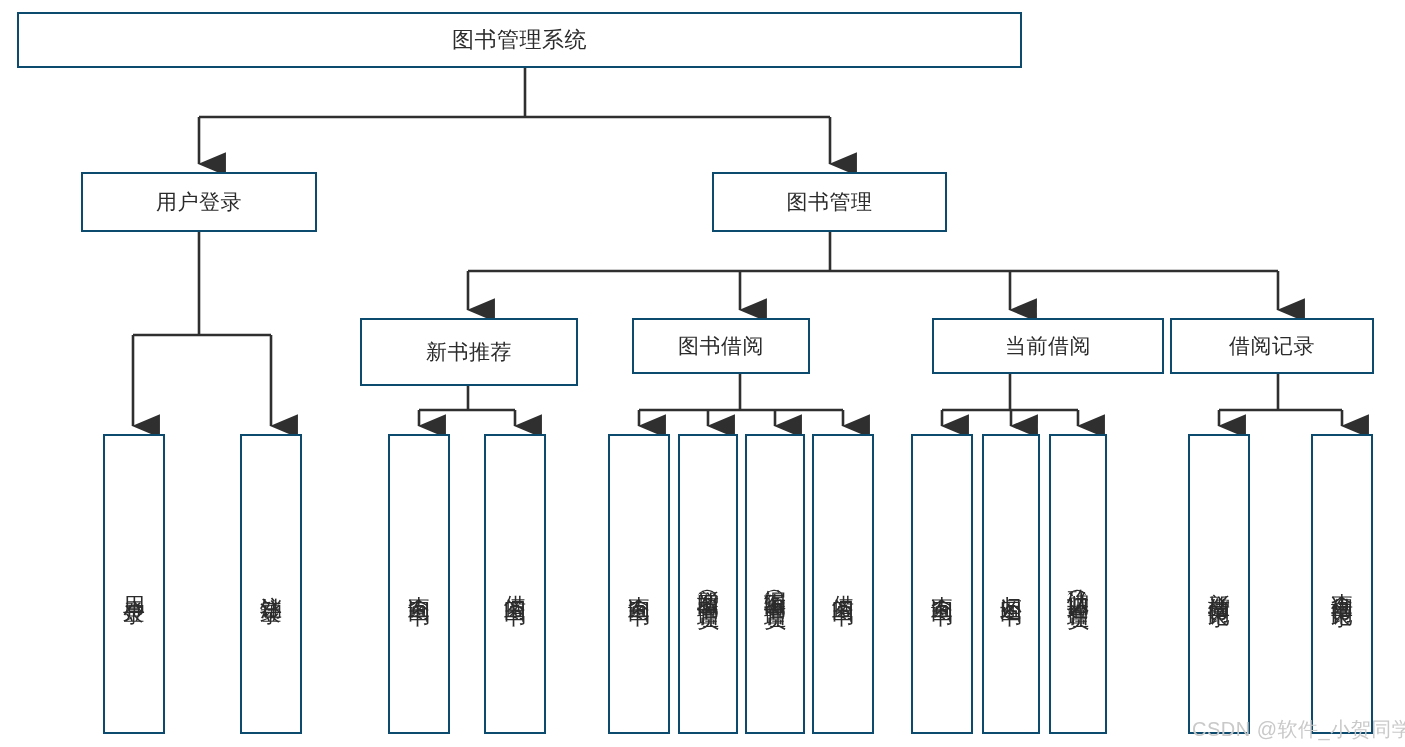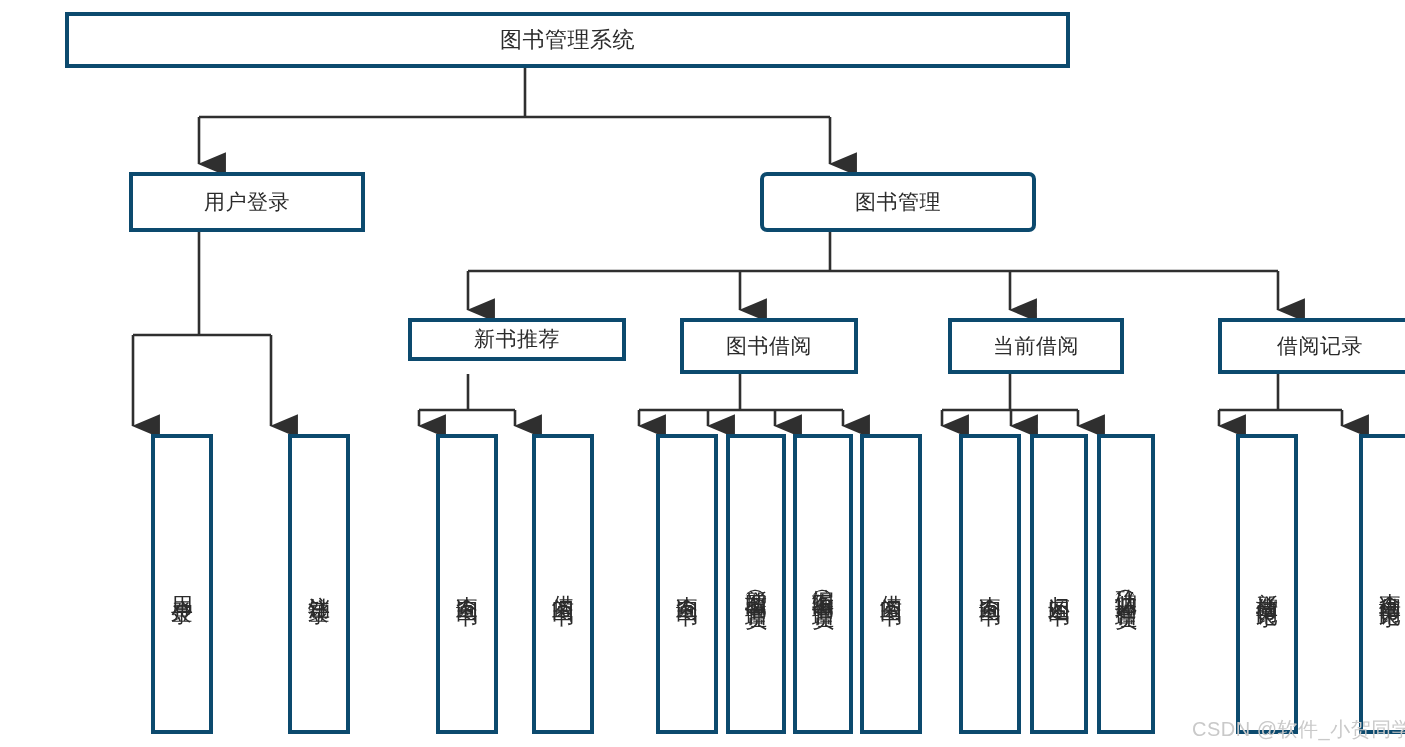--- a/index.html
+++ b/index.html
@@ -21,26 +21,25 @@
     position: absolute;
     left: 0;
     top: 0;
     width: 1405px;
     height: 747px;
   }
   .node-box {
     position: absolute;
     box-sizing: border-box;
     background: #ffffff;
-    border: 4px solid #0c4a6e;
+    border: 2px solid #0c4a6e;
     display: flex;
     align-items: center;
     justify-content: center;
     overflow: hidden;
-    margin-left: 48px;
   }
   .node-label {
     color: #2b2b2b;
     text-align: center;
     line-height: 1.18;
     white-space: nowrap;
   }
   .node-box.horizontal .node-label {
     writing-mode: horizontal-tb;
     font-size: 21px;
@@ -132,31 +131,31 @@
     </g>
   </svg>
 
   <div class="node-box root horizontal" style="left:17px; top:12px; width:1005px; height:56px;">
     <span class="node-label">图书管理系统</span>
   </div>
 
   <div class="node-box horizontal" style="left:81px; top:172px; width:236px; height:60px;">
     <span class="node-label">用户登录</span>
   </div>
-  <div class="node-box horizontal" style="left:712px; top:172px; width:276px; height:60px;border-radius:7px;">
+  <div class="node-box horizontal" style="left:712px; top:172px; width:235px; height:60px;">
     <span class="node-label">图书管理</span>
   </div>
 
-  <div class="node-box horizontal" style="left:360px; top:318px; width:218px; height:43px;">
+  <div class="node-box horizontal" style="left:360px; top:318px; width:218px; height:68px;">
     <span class="node-label">新书推荐</span>
   </div>
   <div class="node-box horizontal" style="left:632px; top:318px; width:178px; height:56px;">
     <span class="node-label">图书借阅</span>
   </div>
-  <div class="node-box horizontal" style="left:900px; top:318px; width:176px; height:56px;">
+  <div class="node-box horizontal" style="left:932px; top:318px; width:232px; height:56px;">
     <span class="node-label">当前借阅</span>
   </div>
   <div class="node-box horizontal" style="left:1170px; top:318px; width:204px; height:56px;">
     <span class="node-label">借阅记录</span>
   </div>
 
   <div class="node-box vertical" style="left:103px; top:434px; width:62px; height:300px;">
     <span class="node-label">用户登录</span>
   </div>
   <div class="node-box vertical" style="left:240px; top:434px; width:62px; height:300px;">

